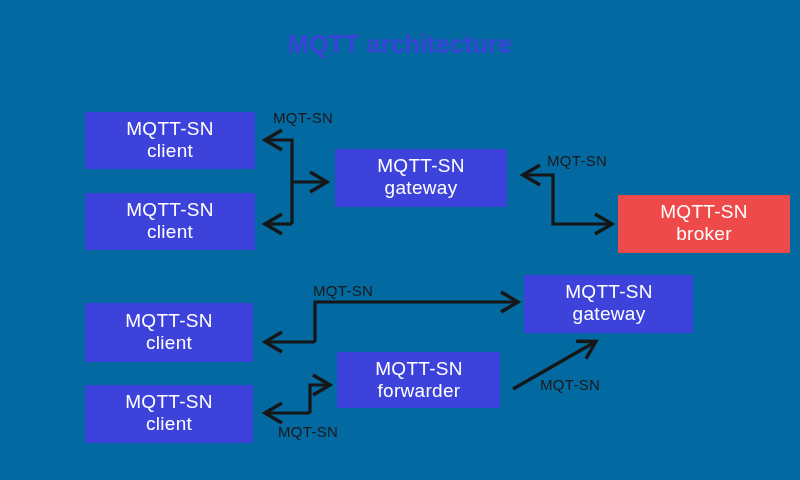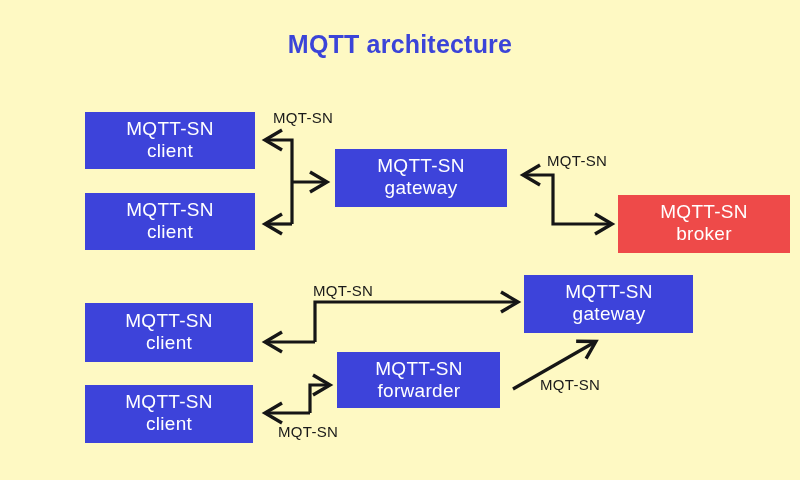--- a/index.html
+++ b/index.html
@@ -1,20 +1,20 @@
 <!DOCTYPE html>
 <html><head>
 <meta charset="utf-8">
 <style>
   html, body { margin: 0; padding: 0; background: #ffffff; }
   .canvas {
     width: 800px;
     height: 480px;
     position: relative;
-    background: #fef9c3;
+    background: #0369a1;
     overflow: hidden;
     font-family: "Liberation Sans", sans-serif;
   }
   svg { display: block; }
   .diagram-title {
     font-family: "Liberation Sans", sans-serif;
     font-size: 25px;
     font-weight: bold;
     letter-spacing: 0.2px;
   }

